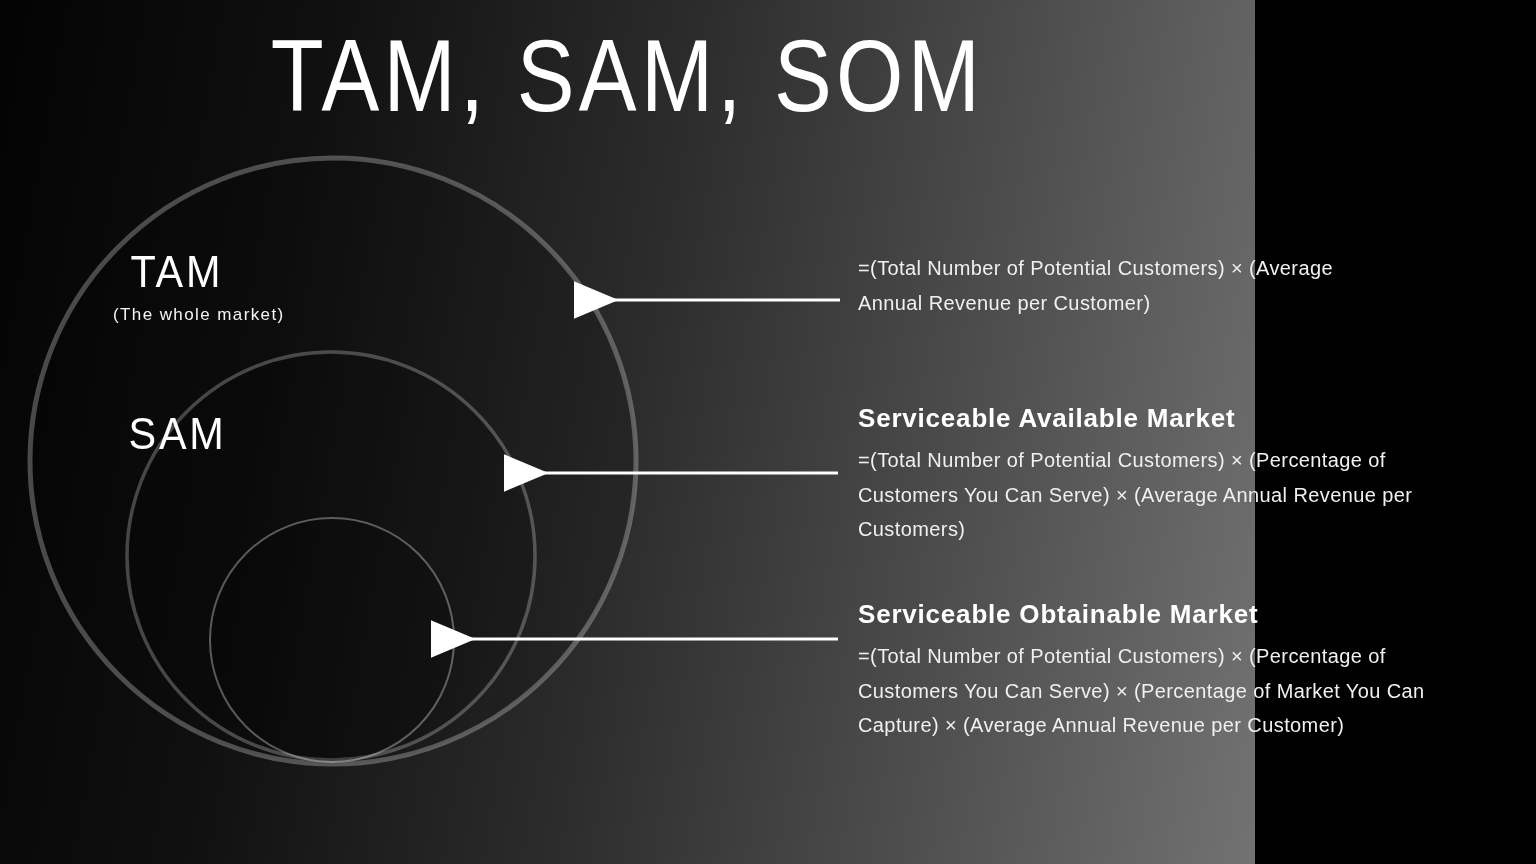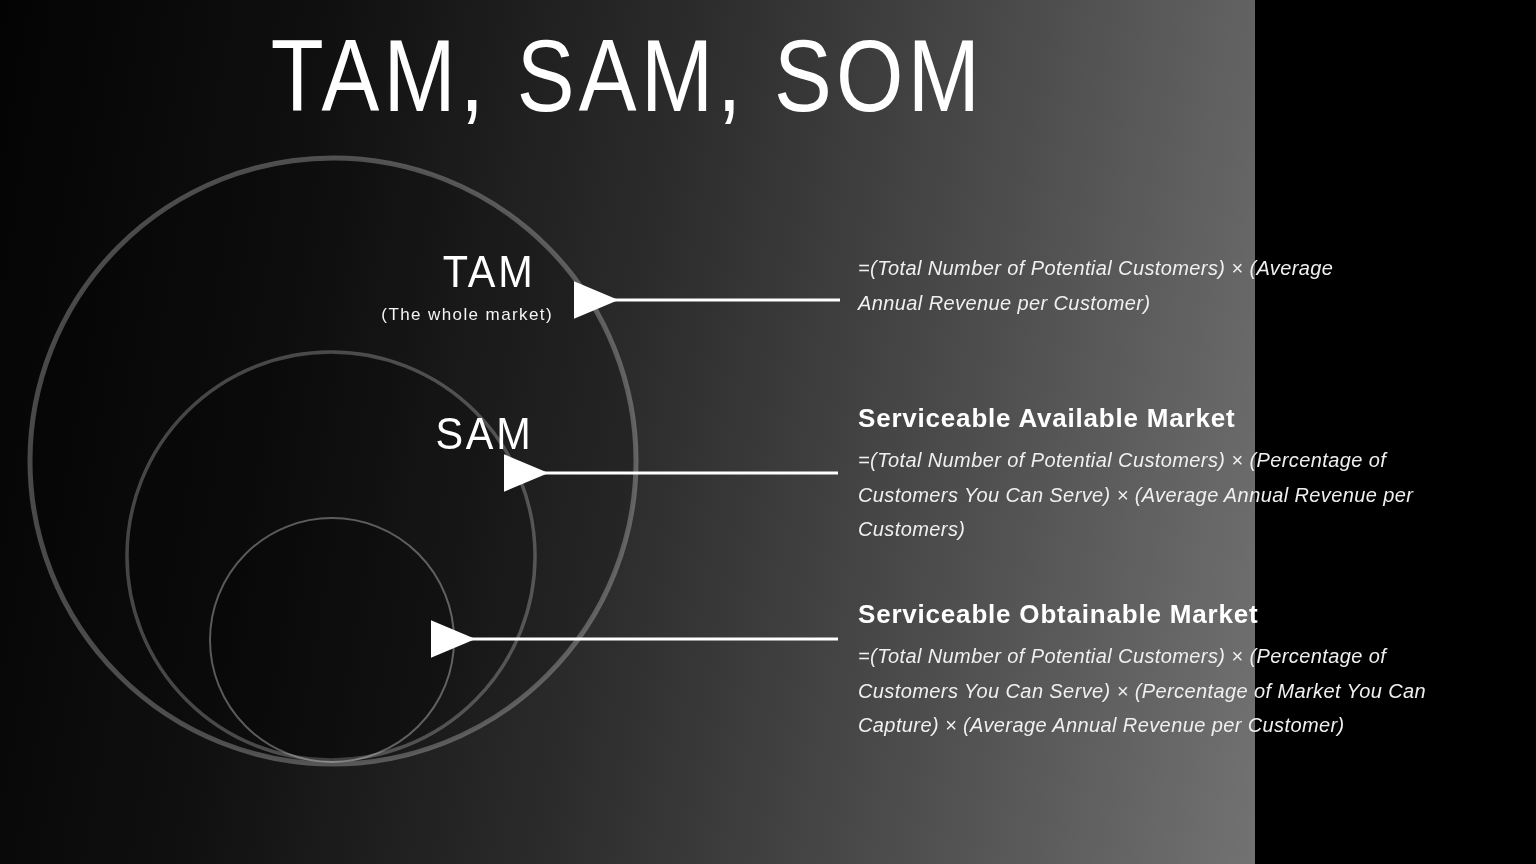--- a/index.html
+++ b/index.html
@@ -32,21 +32,21 @@
     white-space: nowrap;
   }
   svg.overlay {
     position: absolute;
     top: 0;
     left: 0;
   }
   .circle-label {
     position: absolute;
     width: 440px;
-    text-align: right;
+    text-align: left;
     transform: translateX(-50%);
   }
   .circle-label .main {
     font-size: 45px;
     font-weight: 300;
     letter-spacing: 3px;
     line-height: 52px;
     color: #ffffff;
     transform: scaleX(0.92);
   }
@@ -75,21 +75,20 @@
     line-height: 36px;
     color: #ffffff;
   }
   .def-body {
     margin-top: 7px;
     font-size: 20px;
     font-weight: 400;
     letter-spacing: 0.4px;
     line-height: 34.5px;
     color: #f0f0f0;
-    font-style: italic;
   }
 </style>
 </head>
 <body>
 
 <div class="stage">
 
   <div class="page-title">TAM, SAM, SOM</div>
 
   <svg class="overlay" width="1536" height="864" viewBox="0 0 1536 864">

